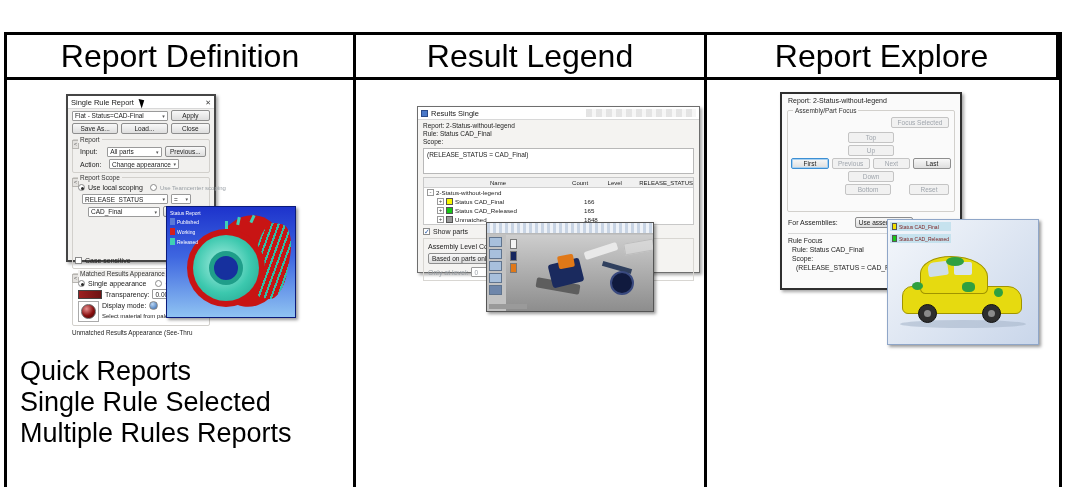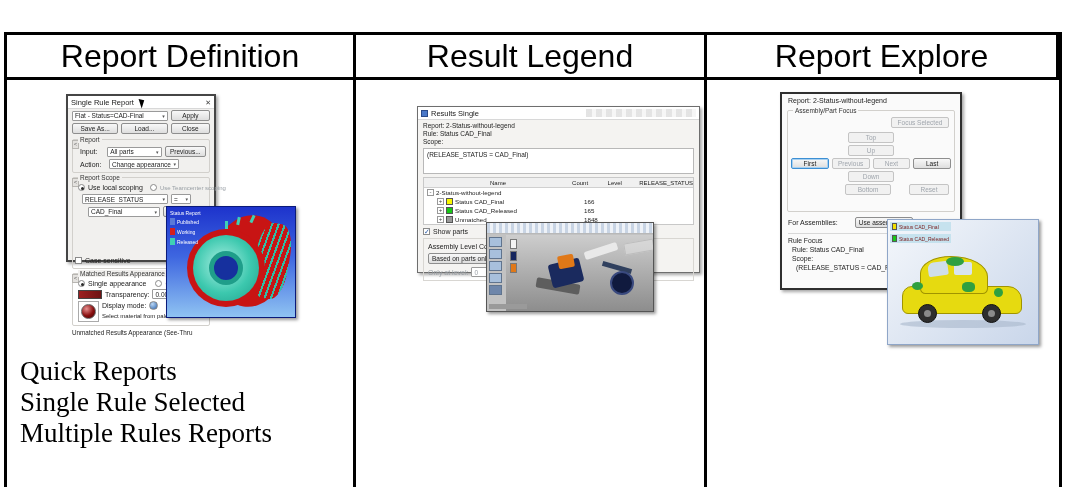--- a/index.html
+++ b/index.html
@@ -7,21 +7,21 @@
   .canvas { position:relative; width:1066px; height:487px; background:#fff; overflow:hidden;margin-top:28px; }
   .grid { position:absolute; left:4px; top:4px; width:1058px; height:478px;
           border:3px solid #000; display:grid;
           grid-template-columns:349px 351px 1fr; grid-template-rows:45px 1fr; }
   .hcell { border-right:3px solid #000; border-bottom:3px solid #000;
            display:flex; align-items:center; justify-content:center;
            font-size:32px; color:#000; }
   .hcell:last-child, .bcell:last-child { border-right:none; }
   .bcell { position:relative; border-right:3px solid #000; overflow:hidden; }
 
-  .caption { position:absolute; font-size:27px; line-height:31px; color:#000; white-space:nowrap;font-family:Liberation Serif, serif; }
+  .caption { position:absolute; font-size:27px; line-height:31px; color:#000; white-space:nowrap; }
 
   
   .dlg { position:absolute; background:#f1f0ee; border:2px solid #454545;
          box-shadow:2px 2px 3px rgba(0,0,0,.35); font-size:7px; color:#222; z-index:2; }
   .tbar { height:13px; display:flex; align-items:center; padding:0 3px; gap:3px;
           background:#fff; border-bottom:1px solid #d8d8d8; font-size:7.5px; }
   .tbar .ttl { flex:1; white-space:nowrap; overflow:hidden; }
   .xbtn { font-size:7px; color:#444; line-height:9px; }
   .row { display:flex; align-items:center; gap:3px; padding:1px 4px; }
   .btn { background:linear-gradient(#f8f8f8,#dedede); border:1px solid #8e8e8e; border-radius:2px;

